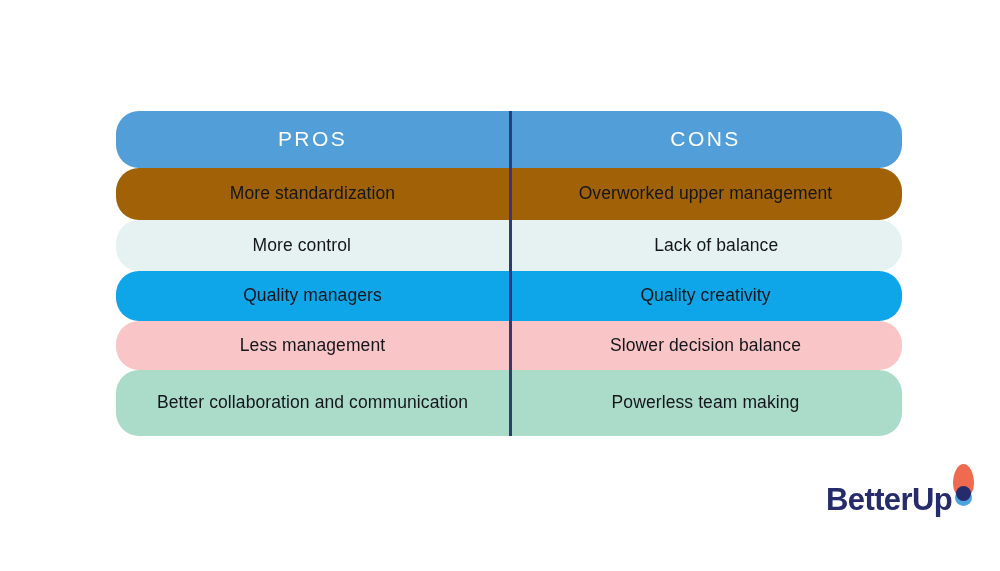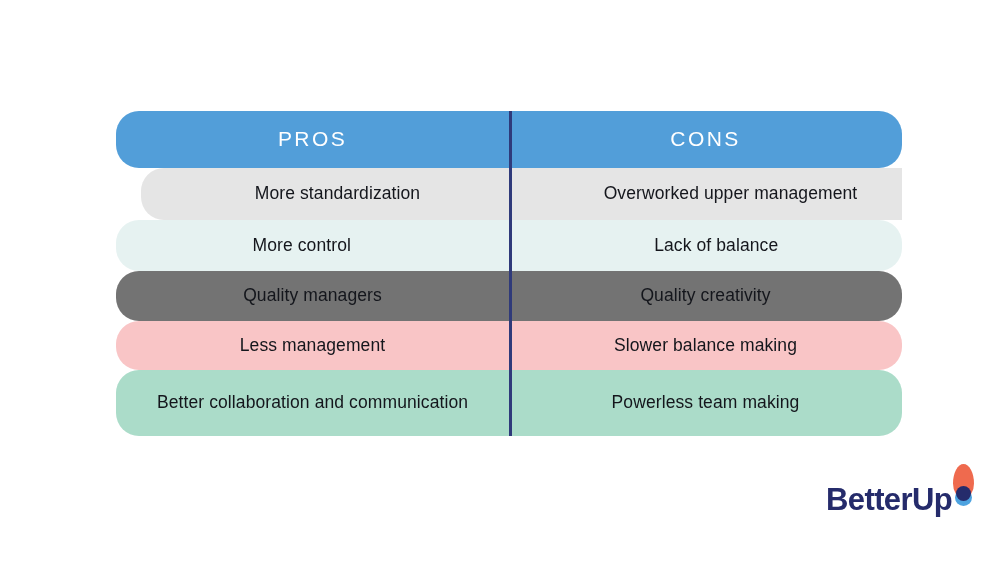--- a/index.html
+++ b/index.html
@@ -142,38 +142,38 @@
 
 <div id="canvas">
 
   <div class="proscons-table">
 
     <div class="table-row row-header" style="background: rgb(82, 158, 217);">
       <div class="cell" style="color: rgb(255, 255, 255);">PROS</div>
       <div class="cell" style="color: rgb(255, 255, 255);">CONS</div>
     </div>
 
-    <div class="table-row row-1" style="background: #e5e5e5; margin-left: 25px;">
+    <div class="table-row row-1" style="background: #a16207;">
       <div class="cell">More standardization</div>
       <div class="cell">Overworked upper management</div>
     </div>
 
     <div class="table-row row-2" style="background: rgb(230, 242, 241);">
       <div class="cell">More control</div>
       <div class="cell">Lack of balance</div>
     </div>
 
-    <div class="table-row row-3" style="background: #737373;">
+    <div class="table-row row-3" style="background: #0ea5e9;">
       <div class="cell">Quality managers</div>
       <div class="cell">Quality creativity</div>
     </div>
 
     <div class="table-row row-4" style="background: rgb(249, 197, 198);">
       <div class="cell">Less management</div>
-      <div class="cell">Slower balance making</div>
+      <div class="cell">Slower decision balance</div>
     </div>
 
     <div class="table-row row-5" style="background: rgb(171, 220, 201);">
       <div class="cell">Better collaboration and communication</div>
       <div class="cell">Powerless team making</div>
     </div>
 
     <div class="divider" style="background: rgb(47, 58, 122);"></div>
   </div>
 

